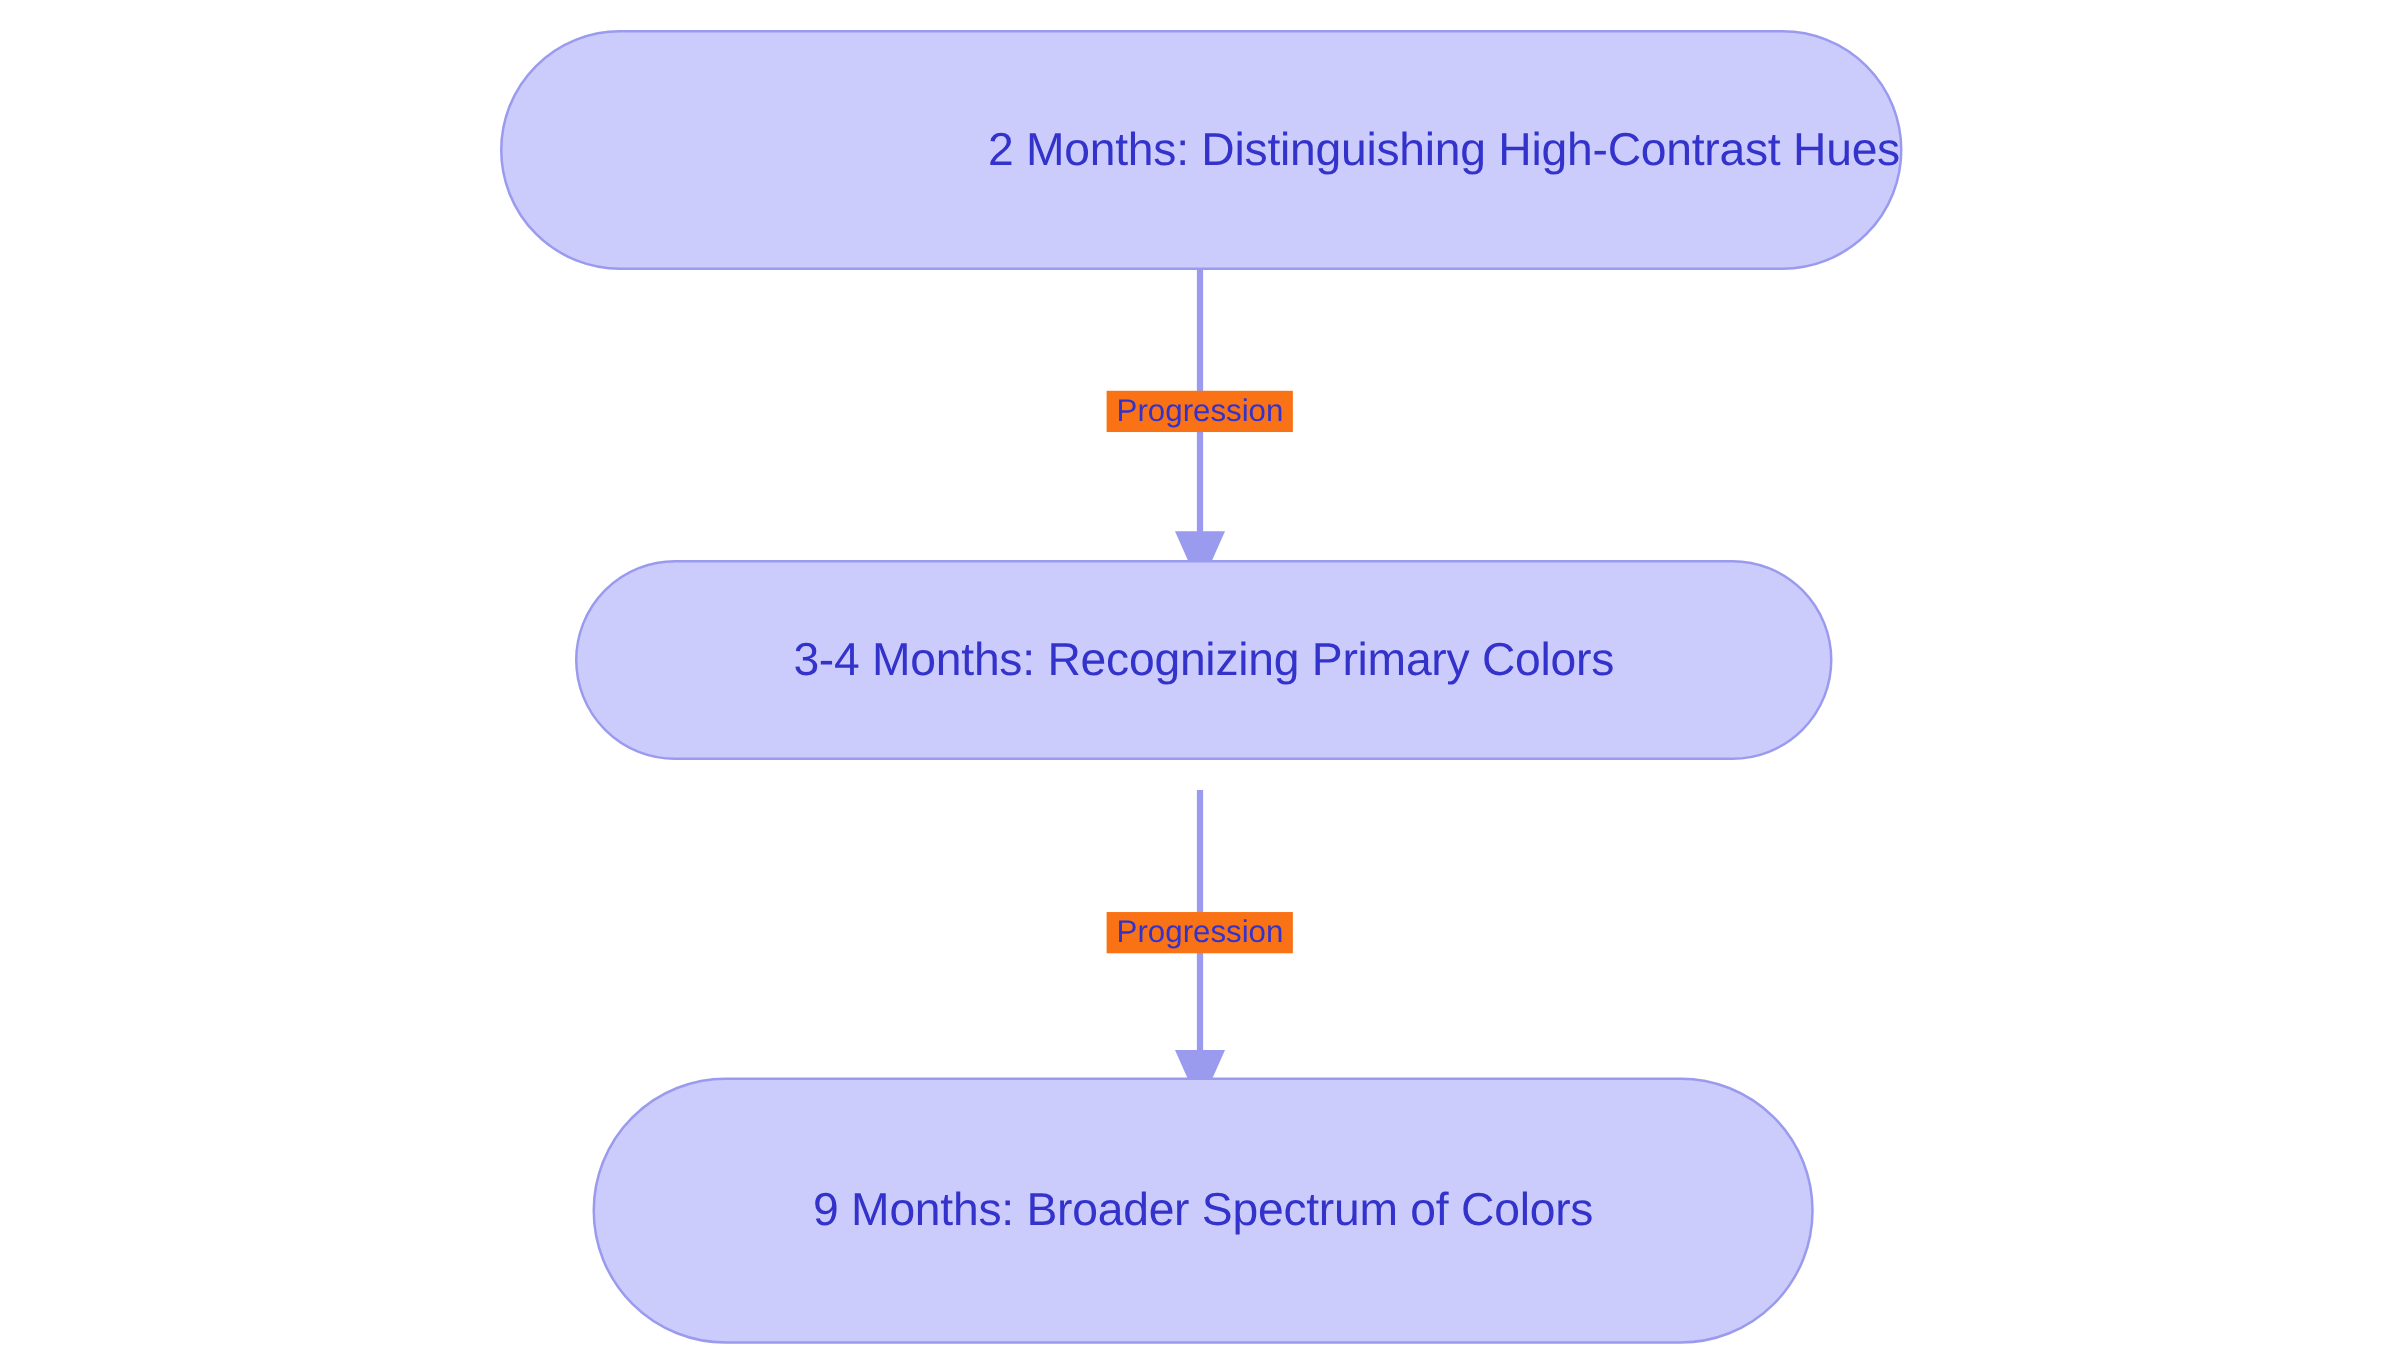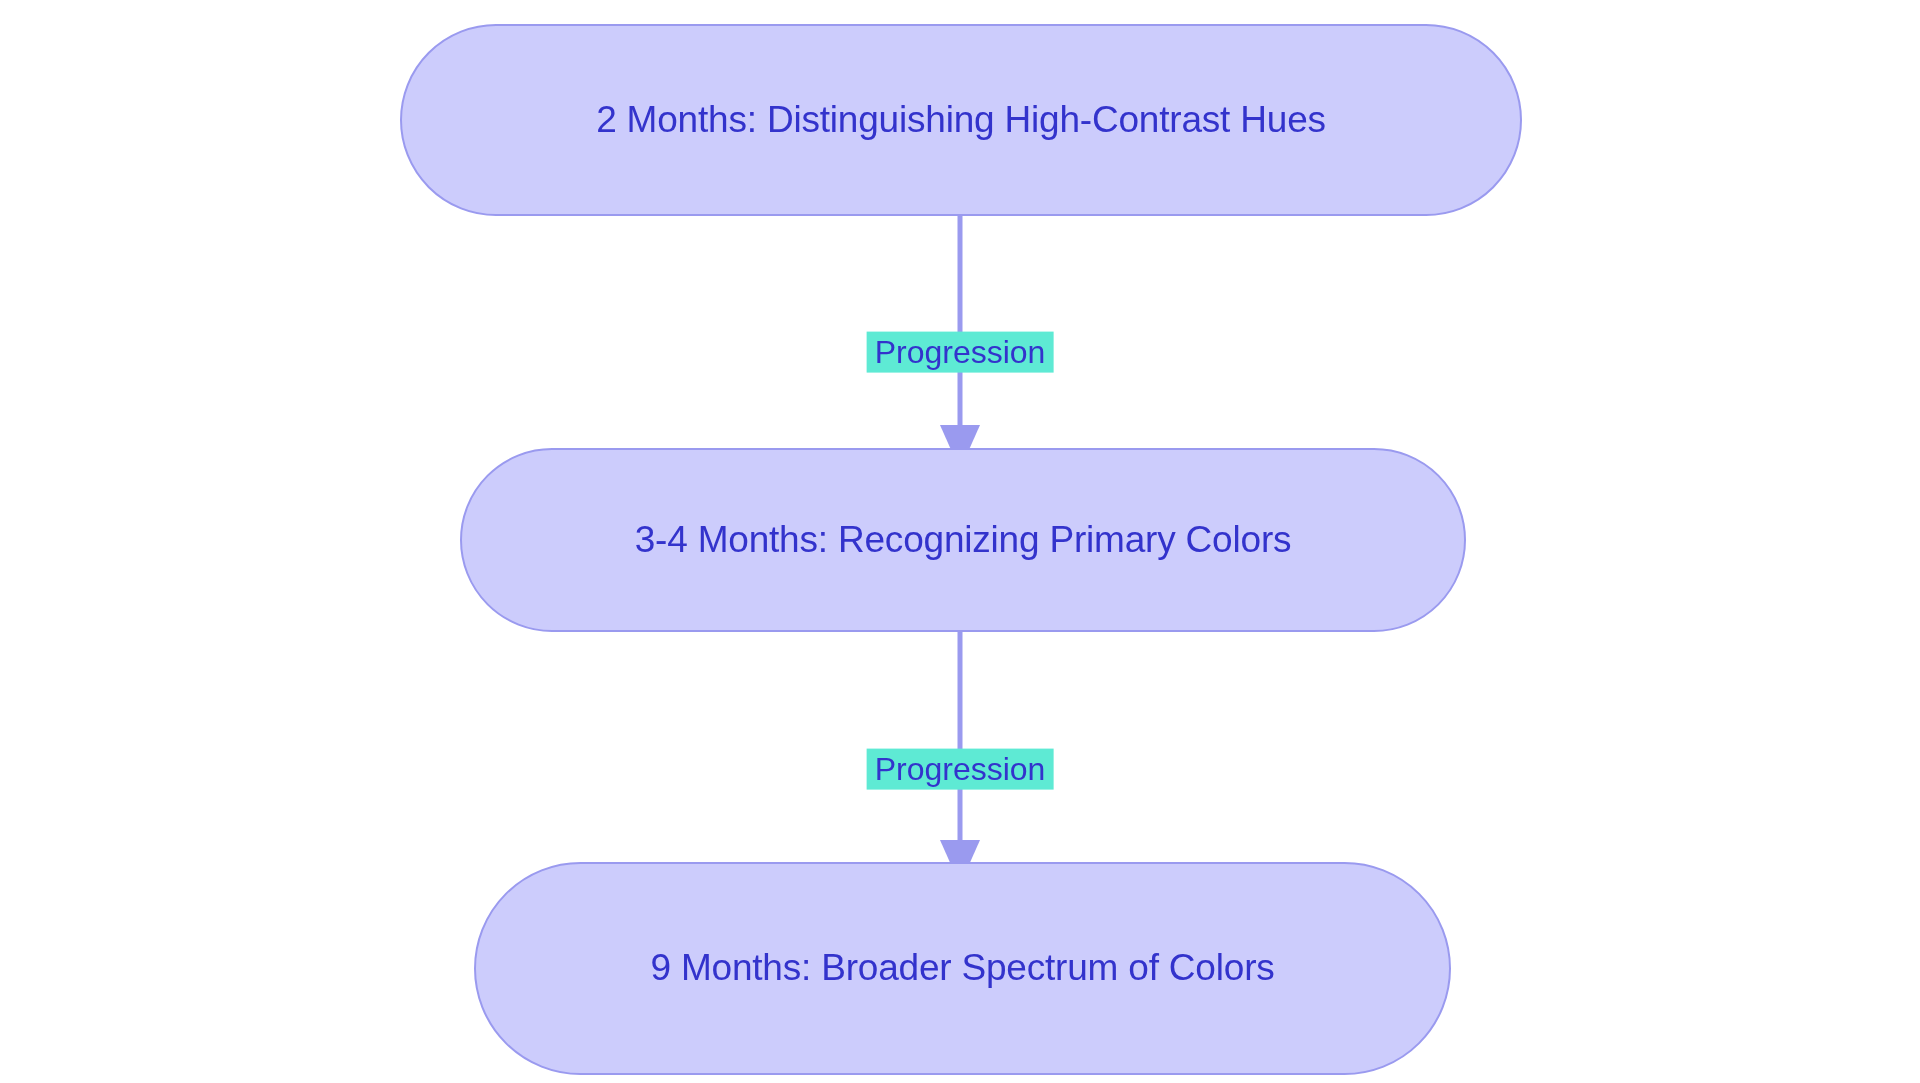--- a/index.html
+++ b/index.html
@@ -47,49 +47,49 @@
     font-weight: 400;
     letter-spacing: -0.2px;
     white-space: nowrap;
     line-height: 1.1;
   }
   #node-0 {
     left: 400px;
     top: 24px;
     width: 1122px;
     height: 192px;
+    justify-content: flex-end;
   }
   #node-0 .node-label { font-size: 37px; }
   #node-1 {
     left: 460px;
     top: 448px;
     width: 1006px;
-    height: 184px;
+    height: 160px;
   }
   #node-1 .node-label { font-size: 37px; }
   #node-2 {
     left: 474px;
     top: 862px;
     width: 977px;
     height: 213px;
   }
   #node-2 .node-label { font-size: 37px; }
   
   .edge-label {
     position: absolute;
     transform: translate(-50%, -50%);
-    background: #5eead4;
+    background: #f97316;
     color: #3333cc;
     font-family: "Liberation Sans", sans-serif;
-    font-size: 32px;
+    font-size: 25px;
     font-weight: 400;
     white-space: nowrap;
     padding: 2px 8px;
     line-height: 1.15;
-    margin-top: 23px;
   }
   #edge-label-0 {
     left: 960px;
     top: 329px;
   }
   #edge-label-1 {
     left: 960px;
     top: 746px;
   }
 </style>

